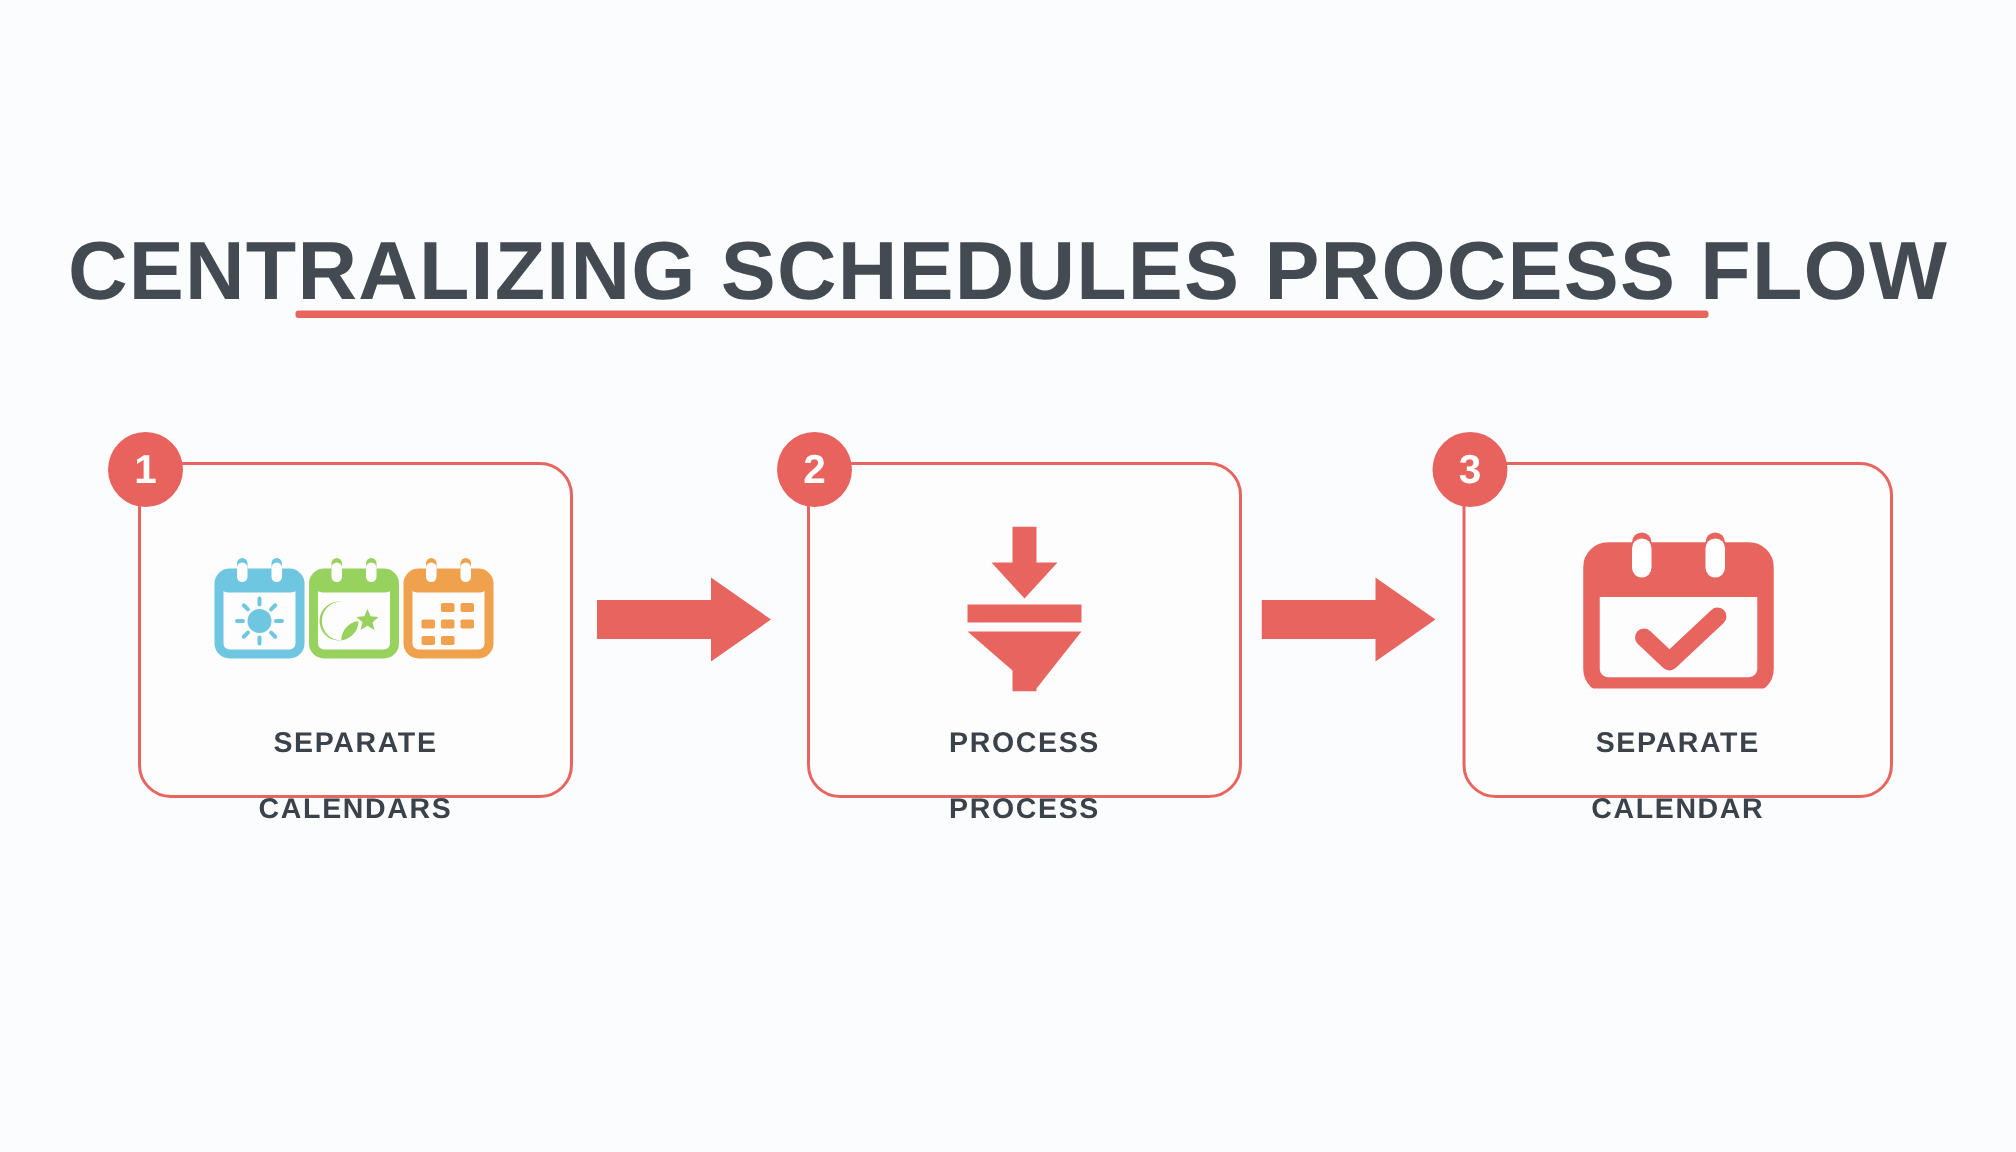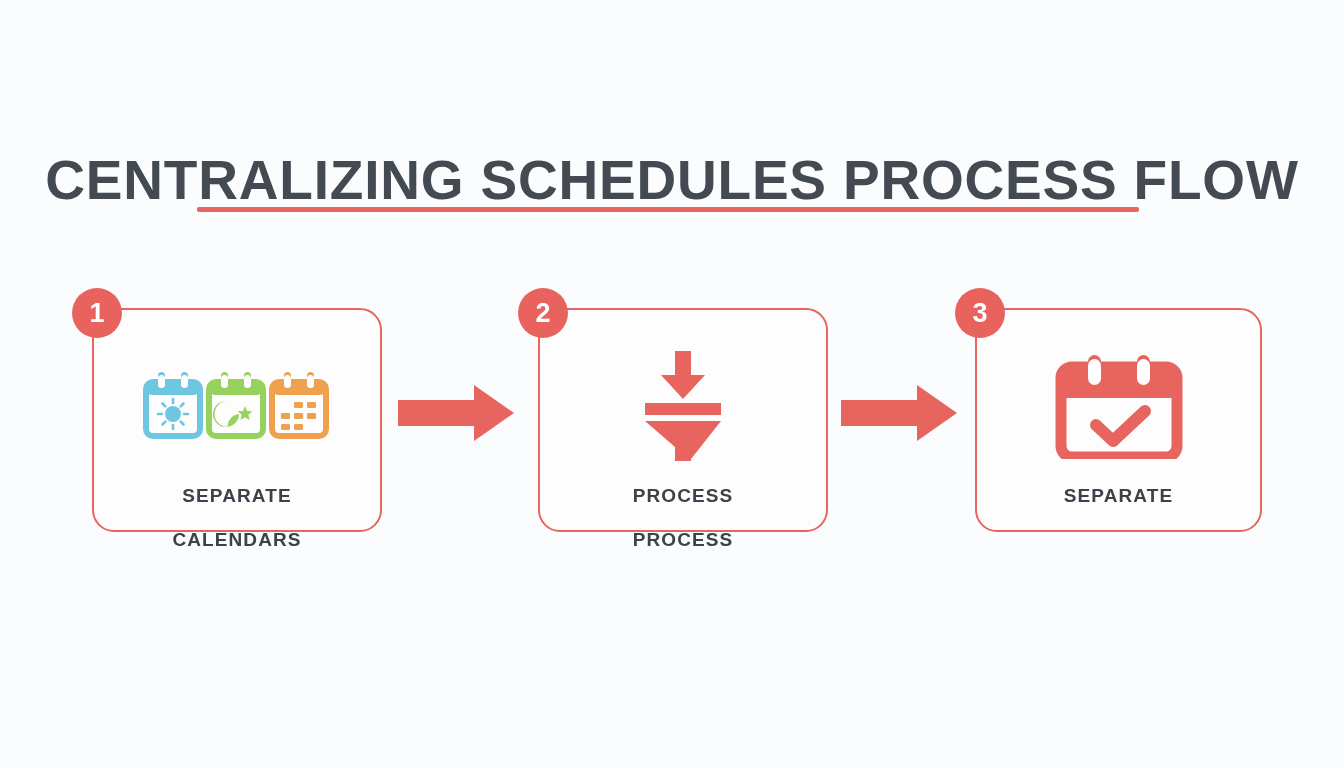--- a/index.html
+++ b/index.html
@@ -237,16 +237,17 @@
         <rect x="33" y="2" width="13" height="34" rx="6.5" ry="6.5" fill="#e8655f"></rect>
         <rect x="82" y="2" width="13" height="34" rx="6.5" ry="6.5" fill="#e8655f"></rect>
         <rect x="33" y="6" width="13" height="26" rx="6.5" ry="6.5" fill="#ffffff"></rect>
         <rect x="82" y="6" width="13" height="26" rx="6.5" ry="6.5" fill="#ffffff"></rect>
         <path d="M41 72 L58 88 L90 58" fill="none" stroke="#e8655f" stroke-width="12" stroke-linecap="round" stroke-linejoin="round"></path>
       </svg>
     </div>
 
     <div class="card-label">
       <span class="ln">SEPARATE</span>
+      <span class="ln">CALENDAR</span>
     </div>
   </div>
 
 </div>
 
 </body></html>

